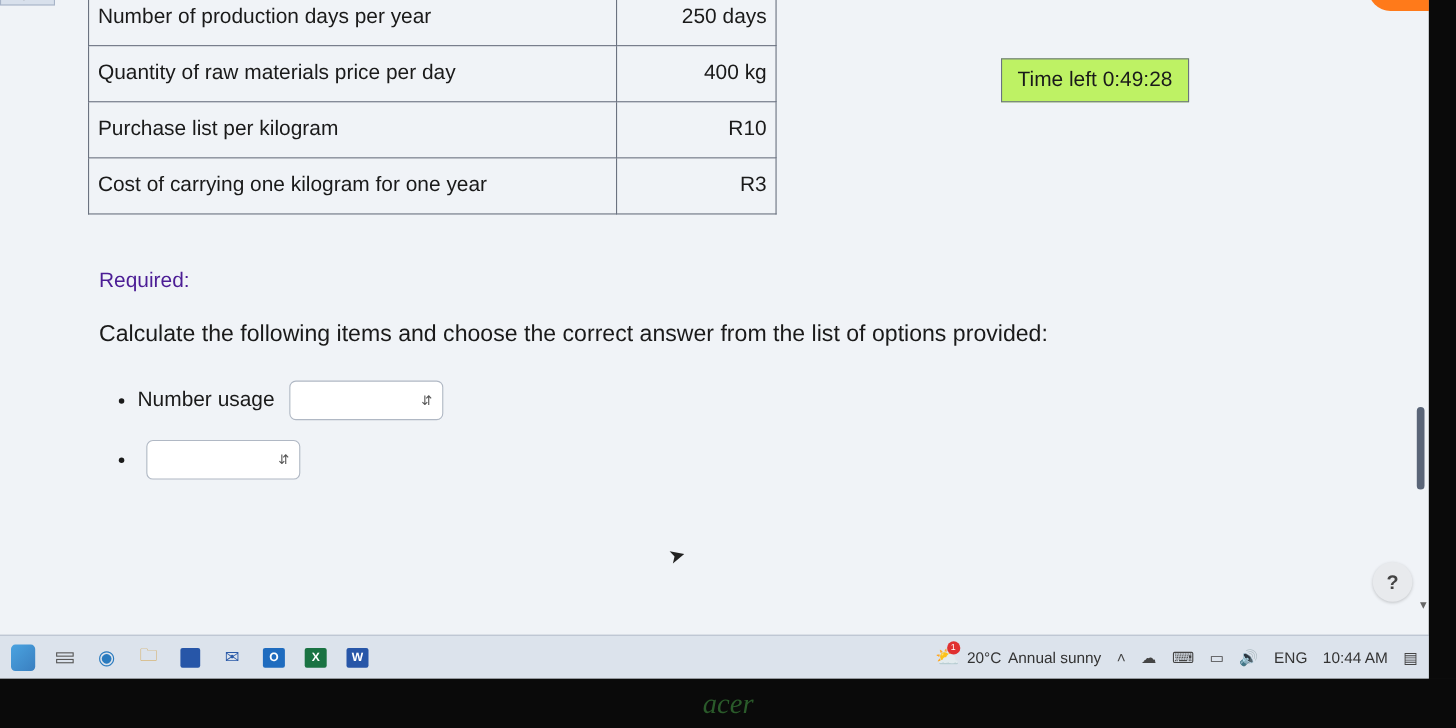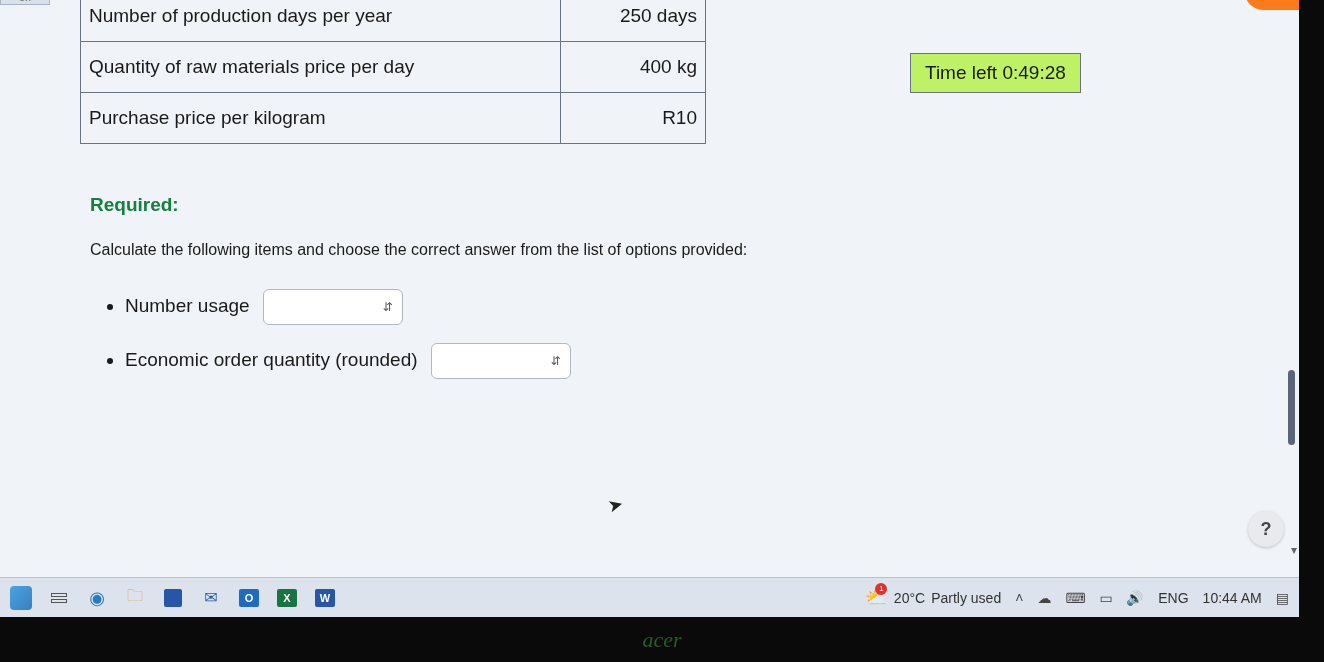--- a/index.html
+++ b/index.html
@@ -72,27 +72,27 @@
       padding: 8px 14px;
       font-size: 19px;
       color: #1a1a1a;
       margin-top: 15px;
     }
     .required-section {
       margin-top: 50px;
       padding-left: 10px;
     }
     .required-label {
-      font-weight: bold;
+      font-weight: normal;
       font-size: 19px;
-      color: #15803d;
+      color: #4c1d95;
       margin-bottom: 25px;
     }
     .instruction {
-      font-size: 16px;
+      font-size: 21px;
       color: #1a1a1a;
       margin-bottom: 30px;
     }
     ul.questions {
       list-style: disc;
       padding-left: 35px;
     }
     ul.questions li {
       font-size: 19px;
       color: #1a1a1a;
@@ -234,21 +234,21 @@
       right: 0;
       height: 45px;
       background: #0a0a0a;
       display:flex;
       align-items:center;
       justify-content:center;
     }
     .brand {
       color: #2a5a2a;
       font-style: italic;
-      font-size: 22px;
+      font-size: 26px;
       font-family: Georgia, serif;
     }
     .bezel-right {
       position:absolute;
       top:0; right:0; bottom:45px; width:25px;
       background:#0a0a0a;
     }
   </style>
 </head>
 <body>
@@ -262,41 +262,44 @@
       <tbody>
           <tr>
         <td class="label-cell">Number of production days per year</td>
         <td class="value-cell">250 days</td>
       </tr>
       <tr>
         <td class="label-cell">Quantity of raw materials price per day</td>
         <td class="value-cell">400 kg</td>
       </tr>
       <tr>
-        <td class="label-cell">Purchase price per kilogram</td>
+        <td class="label-cell">Purchase list per kilogram</td>
         <td class="value-cell">R10</td>
+      </tr>
+      <tr>
+        <td class="label-cell">Cost of carrying one kilogram for one year</td>
+        <td class="value-cell">R3</td>
       </tr>
     </tbody>
       </table>
 
     <div class="time-box">Time left 0:49:28</div>
 
     <div class="required-section">
       <div class="required-label">Required:</div>
       <div class="instruction">Calculate the following items and choose the correct answer from the list of options provided:</div>
       <ul class="questions">
         <li>
           <span>Number usage</span>
           <span class="select-wrap">
             <select class="answer-select"></select>
             <span class="select-caret">⇵</span>
           </span>
         </li>
         <li>
-          <span>Economic order quantity (rounded)</span>
           <span class="select-wrap">
             <select class="answer-select"></select>
             <span class="select-caret">⇵</span>
           </span>
         </li>
       </ul>
     </div>
   </div>
 
   <div class="cursor-arrow">➤</div>
@@ -329,21 +332,21 @@
       </div>
     <div class="tb-icon">
         <div class="word-icon">W</div>
       </div>
   </div>
   <div class="taskbar-right">
     <div class="weather">
       <span class="weather-icon">⛅</span>
       <span class="weather-badge">1</span>
       <span>20°C</span>
-      <span>Partly used</span>
+      <span>Annual sunny</span>
     </div>
     <span class="tray-icon">˄</span>
     <span class="tray-icon">☁</span>
     <span class="tray-icon">⌨</span>
     <span class="tray-icon">▭</span>
     <span class="tray-icon">🔊</span>
     <span>ENG</span>
     <span>10:44 AM</span>
     <span class="tray-icon">▤</span>
   </div>

